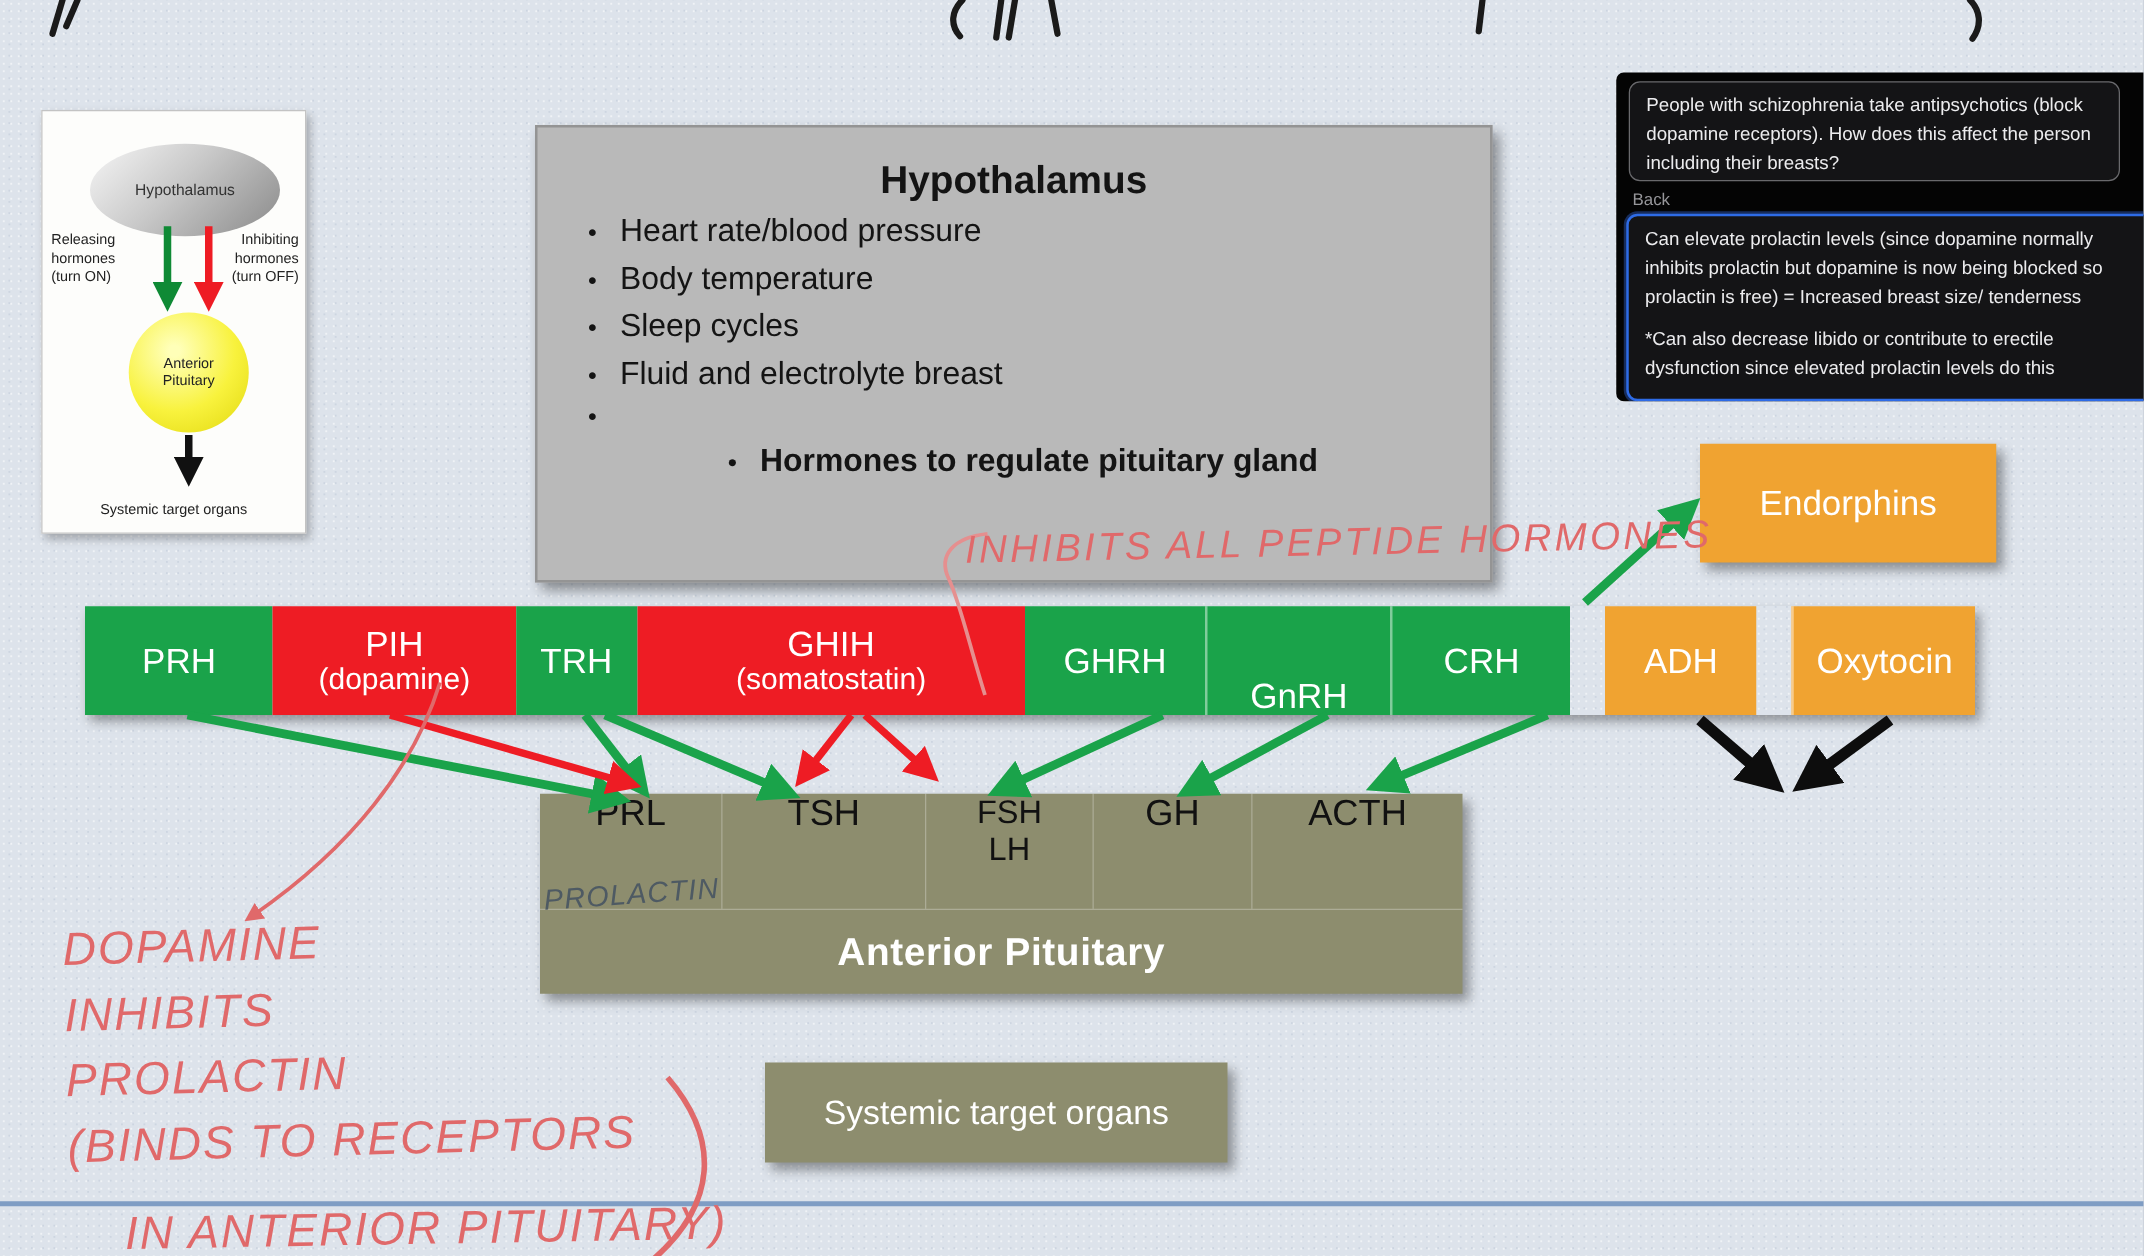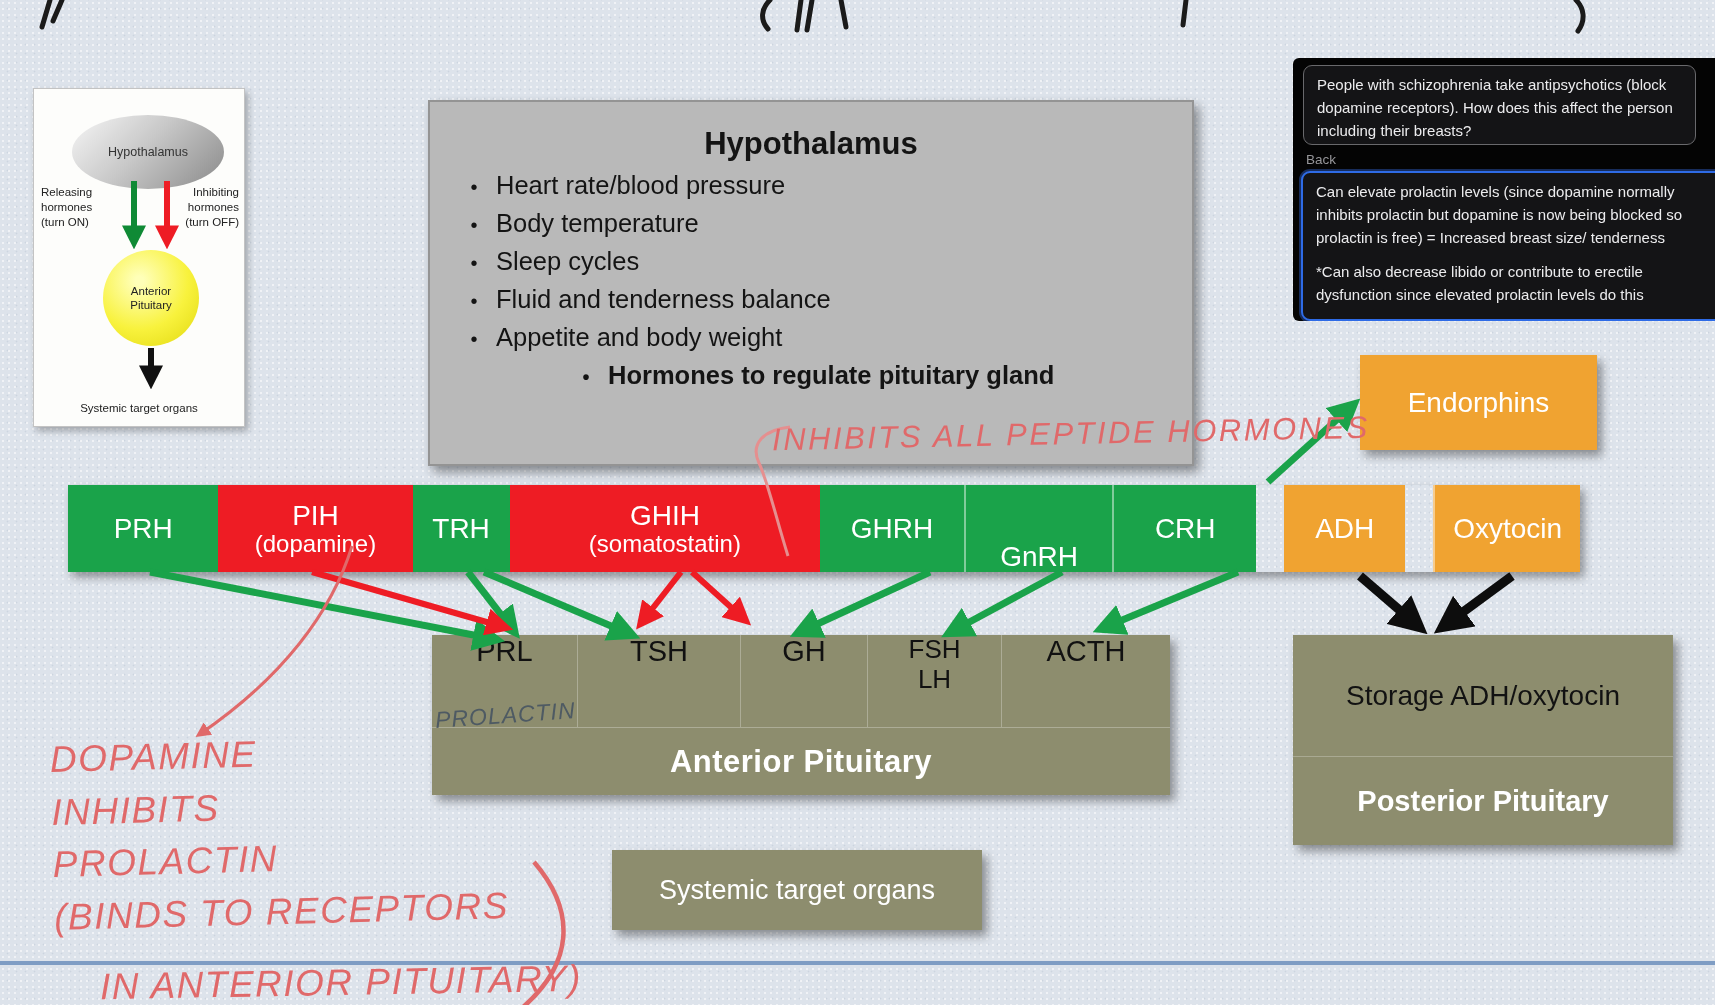--- a/index.html
+++ b/index.html
@@ -157,25 +157,24 @@
       <li>
           <span class="dot">•</span>
           <span>Body temperature</span>
         </li>
       <li>
           <span class="dot">•</span>
           <span>Sleep cycles</span>
         </li>
       <li>
           <span class="dot">•</span>
-          <span>Fluid and tenderness balance</span>
-        </li>
-      <li>
-          <span class="dot">•</span>
-          <span>Appetite and body weight</span>
+          <span>Fluid and electrolyte breast</span>
+        </li>
+      <li>
+          <span class="dot">•</span>
         </li>
       <li class="subli">
           <span class="dot">•</span>
           <span>Hormones to regulate pituitary gland</span>
         </li>
     </ul>
   </div>
 
   <div class="abs card">
     <div class="abs field q">People with schizophrenia take antipsychotics (block dopamine receptors). How does this affect the person including their breasts?</div>
@@ -224,36 +223,32 @@
 
   <div class="abs olive ant">
     <div class="cells">
       <div class="cell c0">
           <span>PRL</span>
         <span class="prolactin-hand">PROLACTIN</span>
       </div>
       <div class="cell c1">
           <span>TSH</span>
         </div>
+      <div class="cell c3 pre"><span class="pre">FSH
+LH</span></div>
       <div class="cell c2">
           <span>GH</span>
         </div>
-      <div class="cell c3 pre"><span class="pre">FSH
-LH</span></div>
       <div class="cell c4">
           <span>ACTH</span>
         </div>
     </div>
     <div class="ap-label">Anterior Pituitary</div>
   </div>
 
-  <div class="abs olive post">
-    <div class="storage">Storage ADH/oxytocin</div>
-    <div class="pp-label">Posterior Pituitary</div>
-  </div>
 
   <div class="abs olive sys">
     <span>Systemic target organs</span>
   </div>
 
   <div class="abs blueline"></div>
 
   <svg class="abs overlay" viewBox="0 0 1715 1005">
     <defs>
       <marker id="mg" markerWidth="4.6" markerHeight="4.6" refX="3" refY="2.3" orient="auto">

